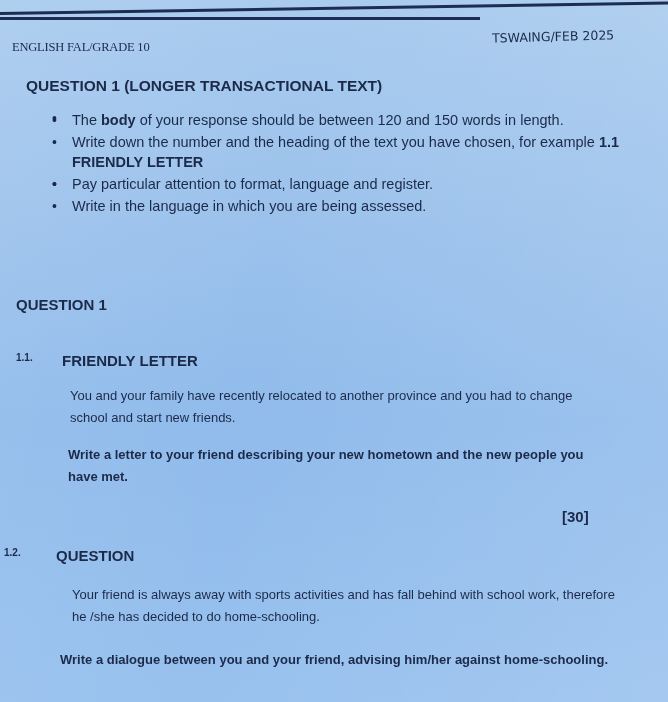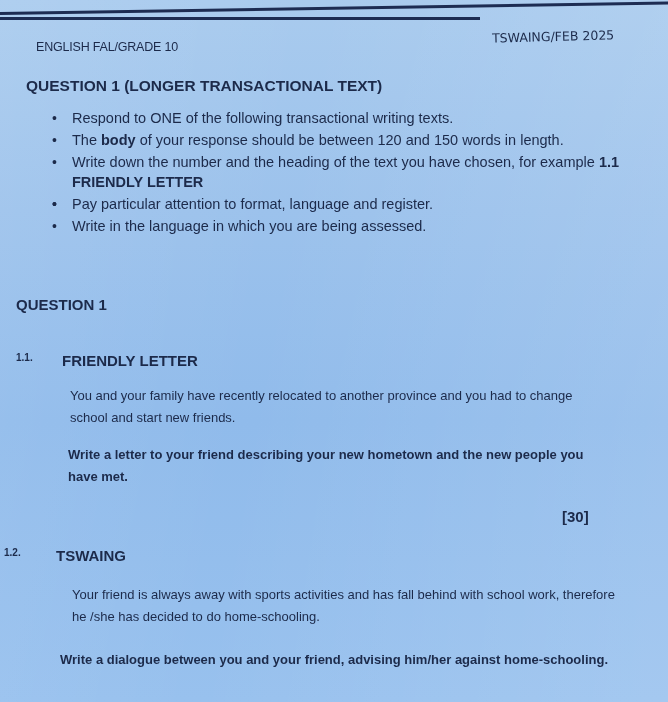--- a/index.html
+++ b/index.html
@@ -16,22 +16,22 @@
   }
   .top-line {
     position: absolute; left: 0; top: 12px; width: 680px; height: 3px;
     background: #1d2c52; transform: rotate(-0.9deg); transform-origin: left center;
   }
   .top-line-left {
     position: absolute; left: 0; top: 17px; width: 480px; height: 3px;
     background: #1d2c52;
   }
   .hdr-left {
-    position: absolute; left: 36px; top: 40px; font-size: 12.5px;
-    font-family: Liberation Sans, sans-serif; letter-spacing: -0.2px;
+    position: absolute; left: 12px; top: 40px; font-size: 12.5px;
+    font-family: Liberation Serif, serif; letter-spacing: -0.2px;
   }
   .hdr-right {
     position: absolute; left: 492px; top: 29px; font-size: 12.5px;
     font-family: "DejaVu Sans", sans-serif; transform: rotate(-1.5deg);
   }
   .title {
     position: absolute; left: 26px; top: 77px; font-weight: bold; font-size: 15.5px;
   }
   ul.instr {
     position: absolute; left: 52px; top: 108px; width: 580px; margin: 0; padding: 0;
@@ -56,21 +56,20 @@
 <div class="top-line"></div>
 
 <div class="hdr-left">ENGLISH FAL/GRADE 10</div>
 <div class="hdr-right">TSWAING/FEB 2025</div>
 
 <div class="title">QUESTION 1 (LONGER TRANSACTIONAL TEXT)</div>
 
 <ul class="instr">
   <li>
     <span class="bullet">•</span>
-    <span>Respond to ONE of the following transactional writing texts.</span>
   </li>
   <li>
     <span class="bullet">•</span>
     <span>The </span><b>body</b><span> of your response should be between 120 and 150 words in length.</span>
   </li>
   <li>
     <span class="bullet">•</span>
     <span style="text-align:justify">Write down the number and the heading of the text you have chosen, for example </span><b>1.1 FRIENDLY LETTER</b>
   </li>
   <li>
@@ -88,15 +87,15 @@
 
 <div class="q1">QUESTION 1</div>
 
 <div class="sec-num" style="left:16px; top:352px;">1.1.</div>
 <div class="sec-title" style="left:62px; top:352px;">FRIENDLY LETTER</div>
 <div class="para" style="left:70px; top:385px; width:540px;">You and your family have recently relocated to another province and you had to change school and start new friends.</div>
 <div class="para bold" style="left:68px; top:444px; width:540px;">Write a letter to your friend describing your new hometown and the new people you have met.</div>
 <div class="marks">[30]</div>
 
 <div class="sec-num" style="left:4px; top:547px;">1.2.</div>
-<div class="sec-title" style="left:56px; top:547px;">TSWAING</div>
+<div class="sec-title" style="left:56px; top:547px;">QUESTION</div>
 <div class="para" style="left:72px; top:584px; width:560px;">Your friend is always away with sports activities and has fall behind with school work, therefore he /she has decided to do home-schooling.</div>
 <div class="para bold" style="left:60px; top:649px; width:600px;">Write a dialogue between you and your friend, advising him/her against home-schooling.</div>
 
 </body></html>

